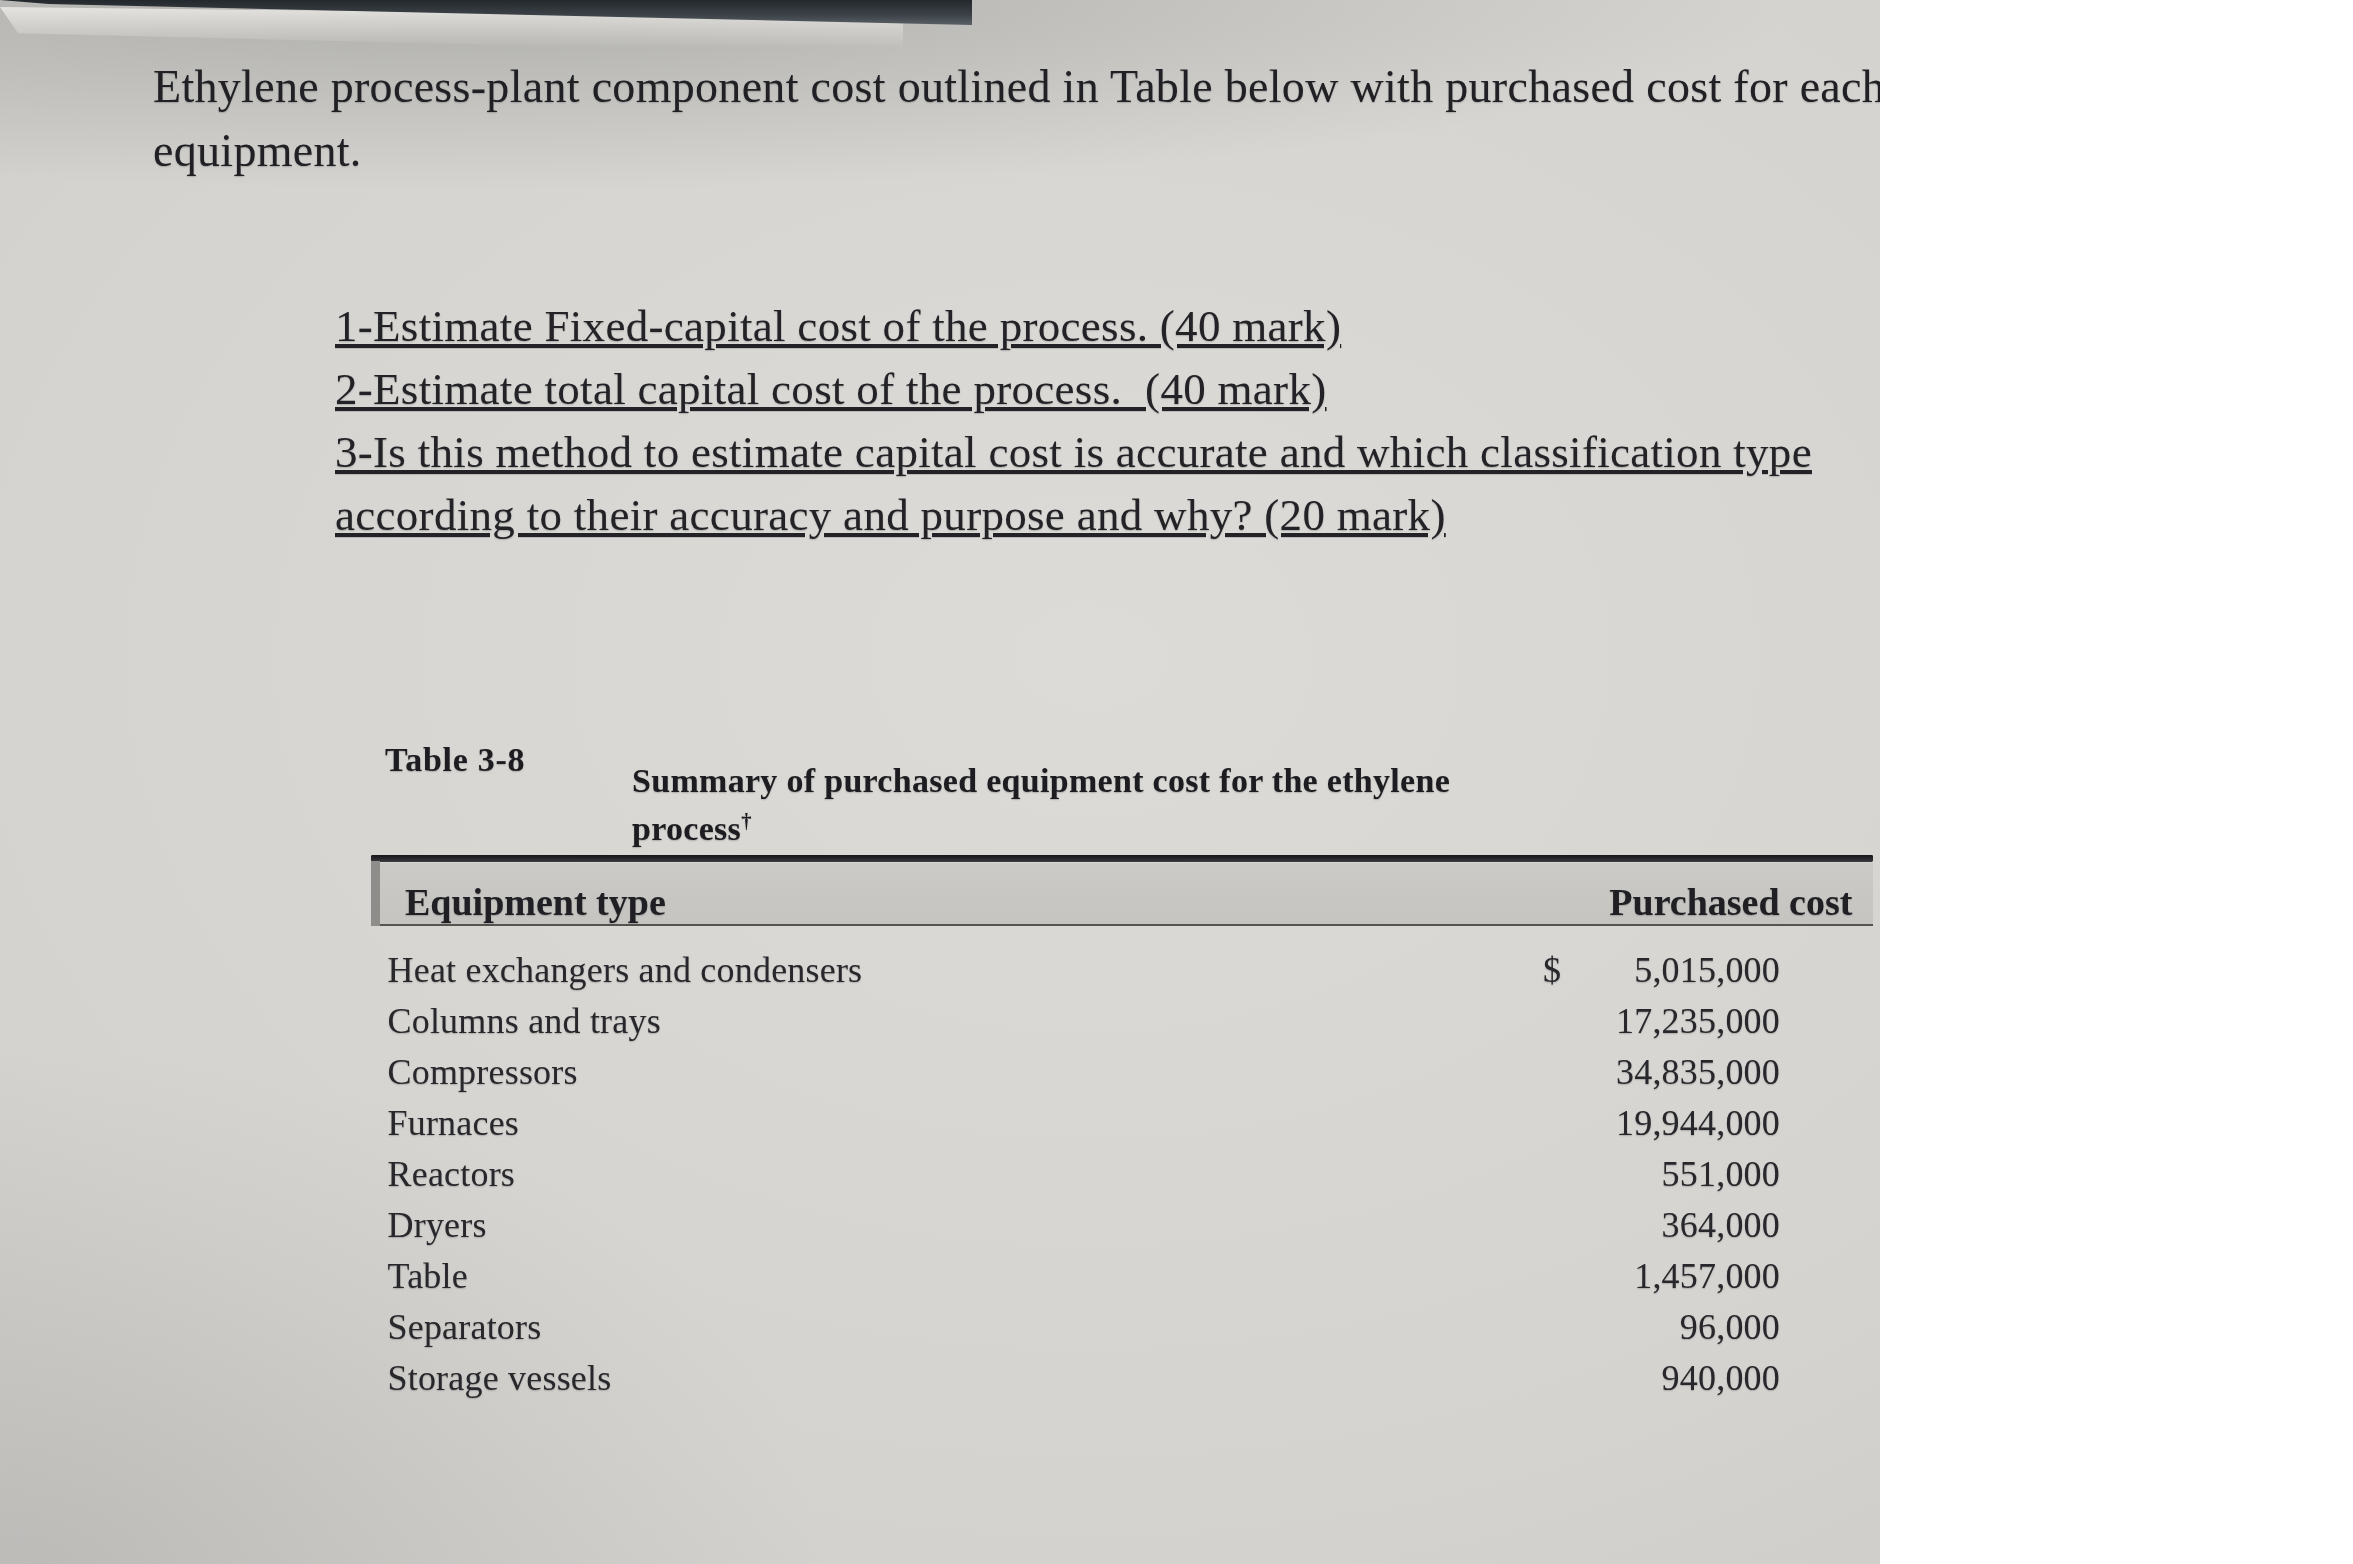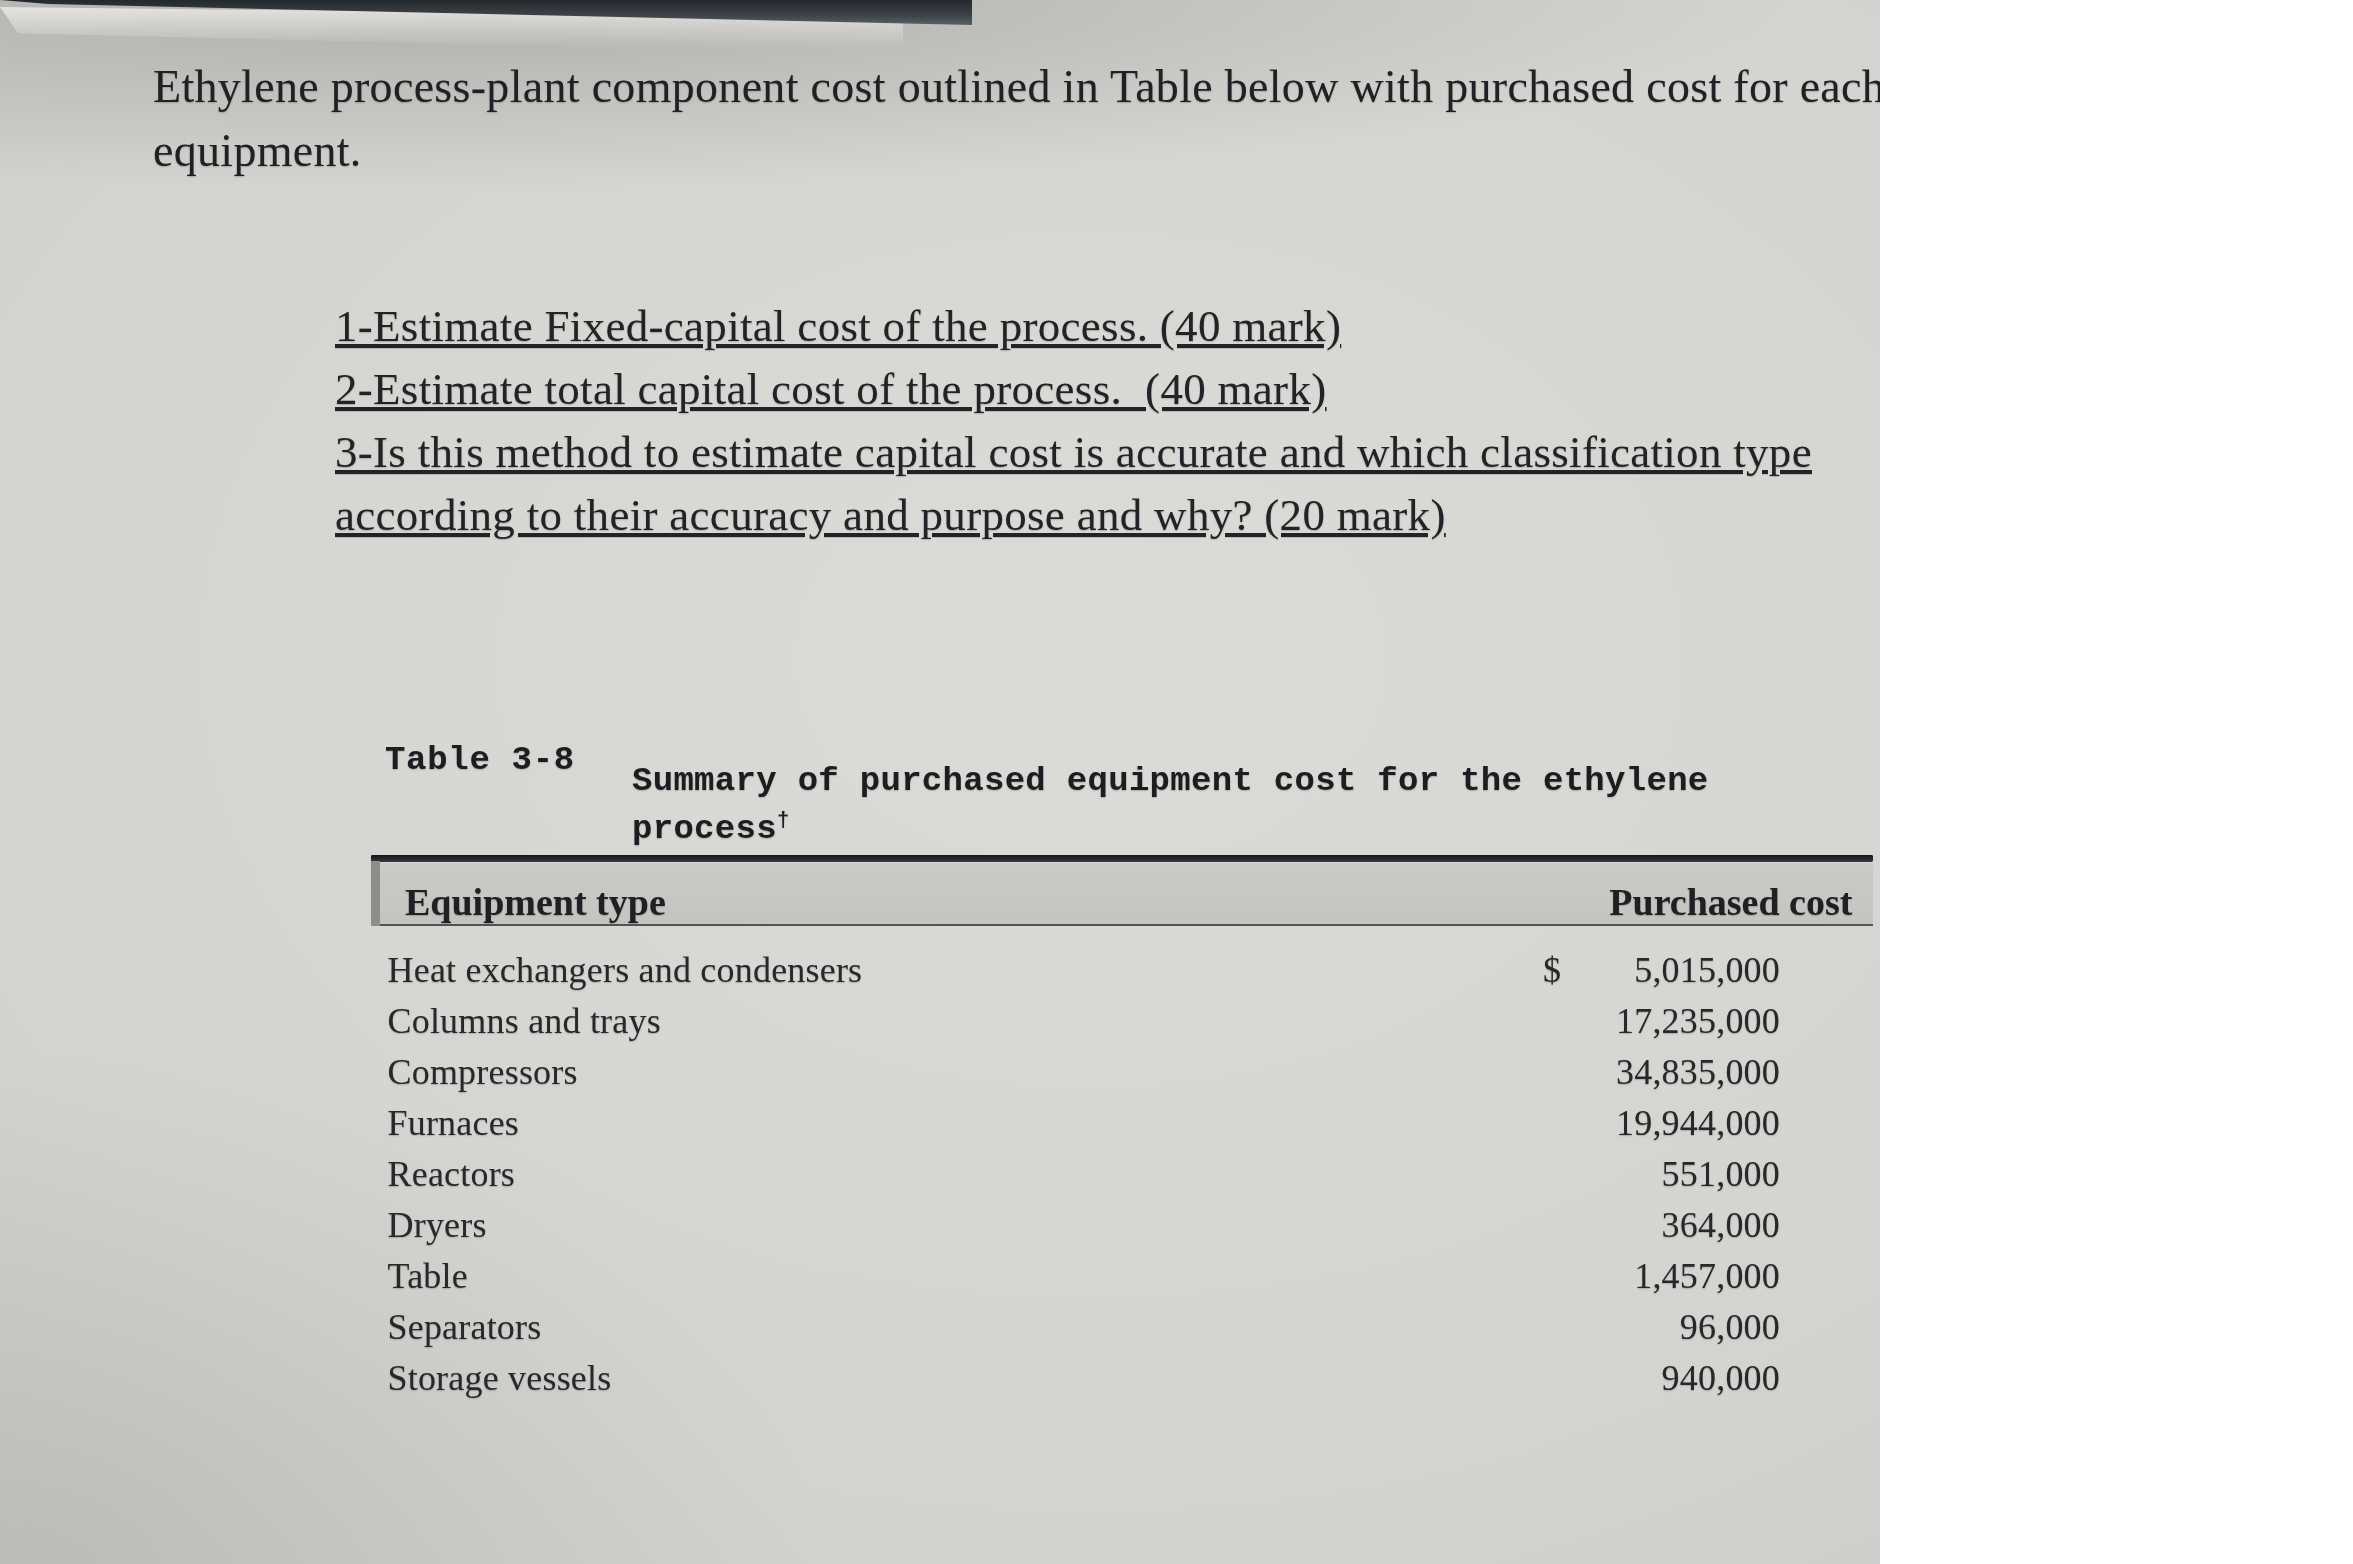--- a/index.html
+++ b/index.html
@@ -35,21 +35,21 @@
     font-size:46px; line-height:64px; letter-spacing:0.3px; color:#212125;
   }
 
   .questions {
     position:absolute; left:335px; top:295px; width:1925px;
     font-size:45px; line-height:63px; letter-spacing:0.3px; color:#232327;text-decoration:underline;
   }
 
   .caption {
     position:absolute; left:385px; top:741px; width:1444px; height:103px;
-    font-family:Liberation Mono, monospace; font-weight:bold; color:#1d1d21;
+    font-family:Liberation Serif, serif; font-weight:bold; color:#1d1d21;
   }
   .cap-label { position:absolute; left:0; top:0; font-size:34px; letter-spacing:0.7px; }
   .cap-title { position:absolute; left:247px; top:16px; width:1182px; font-size:34px; line-height:48px; letter-spacing:0.3px; }
   .cap-title sup { font-size:20.6px; vertical-align:super; line-height:0; }
 
   .etable { position:absolute; left:371px; top:855px; width:1502px; }
   .rule-top { height:6.9px; background:linear-gradient(to bottom,#15151a,#3a3a3e); border-radius:1.4px; }
   .t-header {
     position:relative; height:63px; margin-top:1.4px;
     background:linear-gradient(to bottom, #cbcac6, #c5c4c0);

